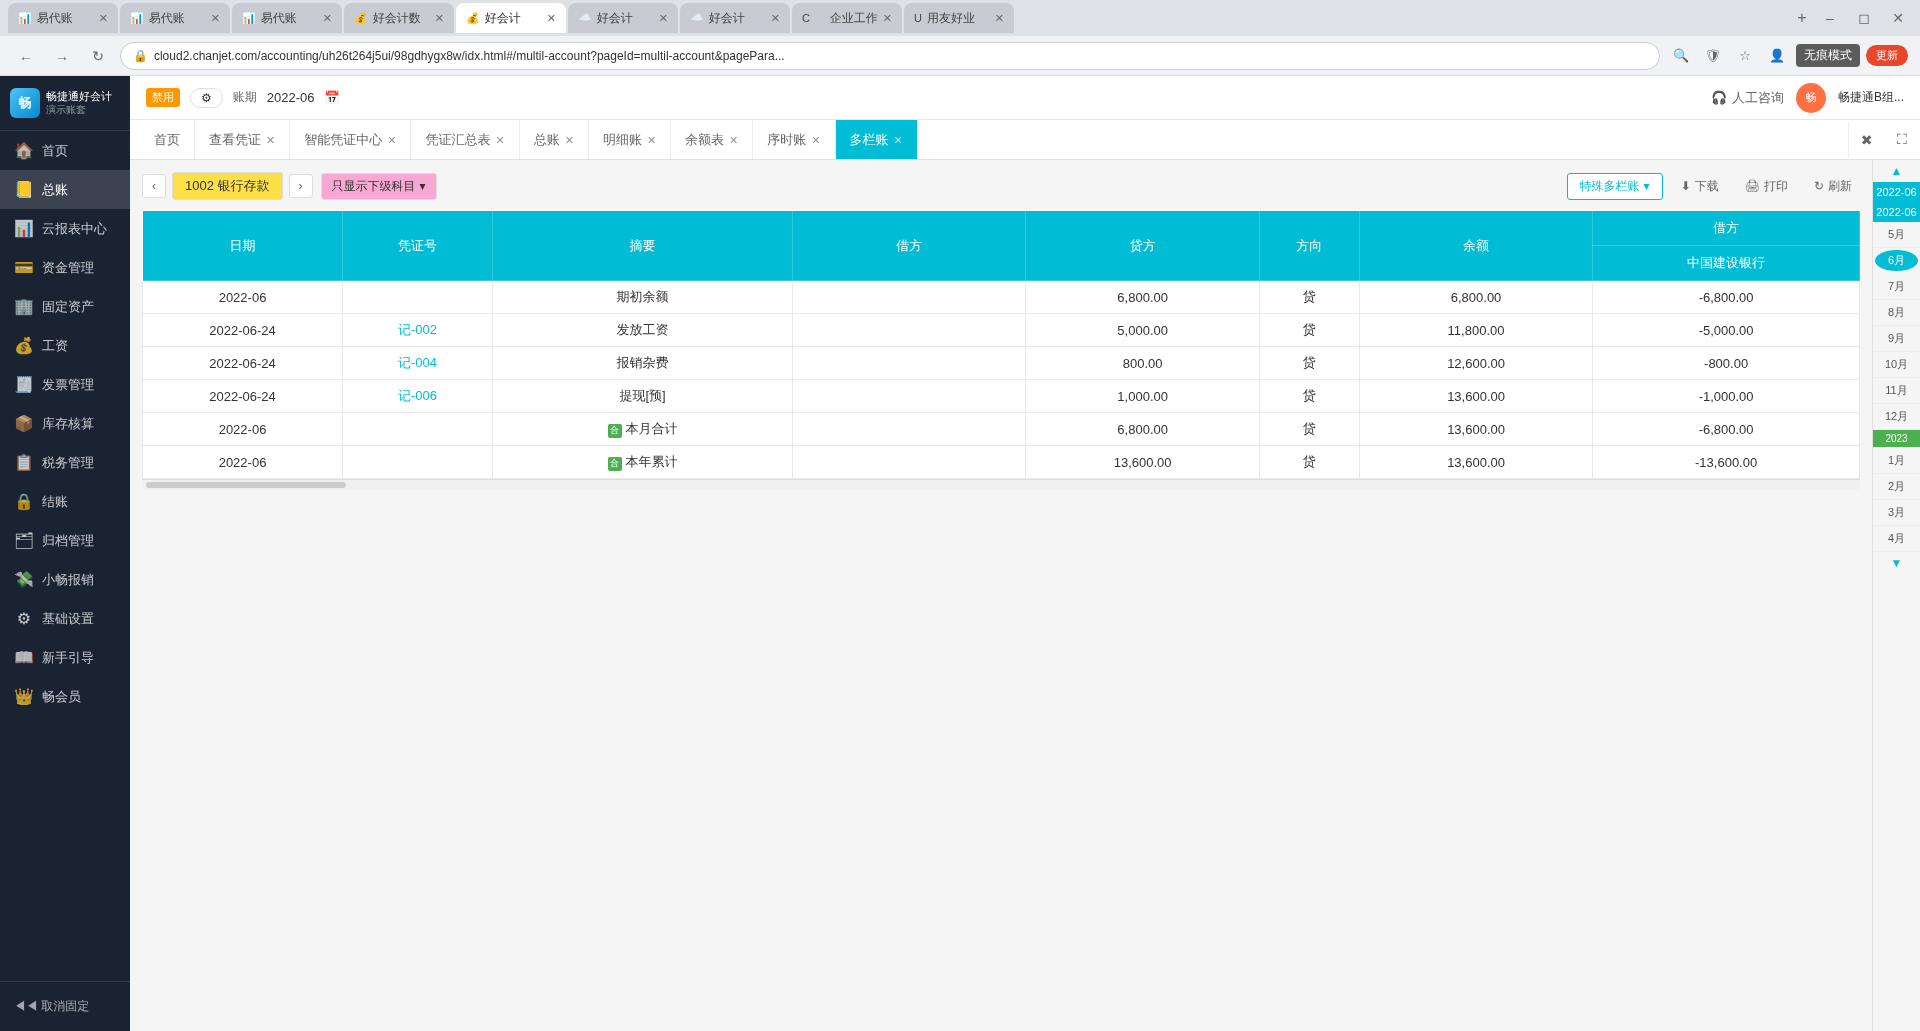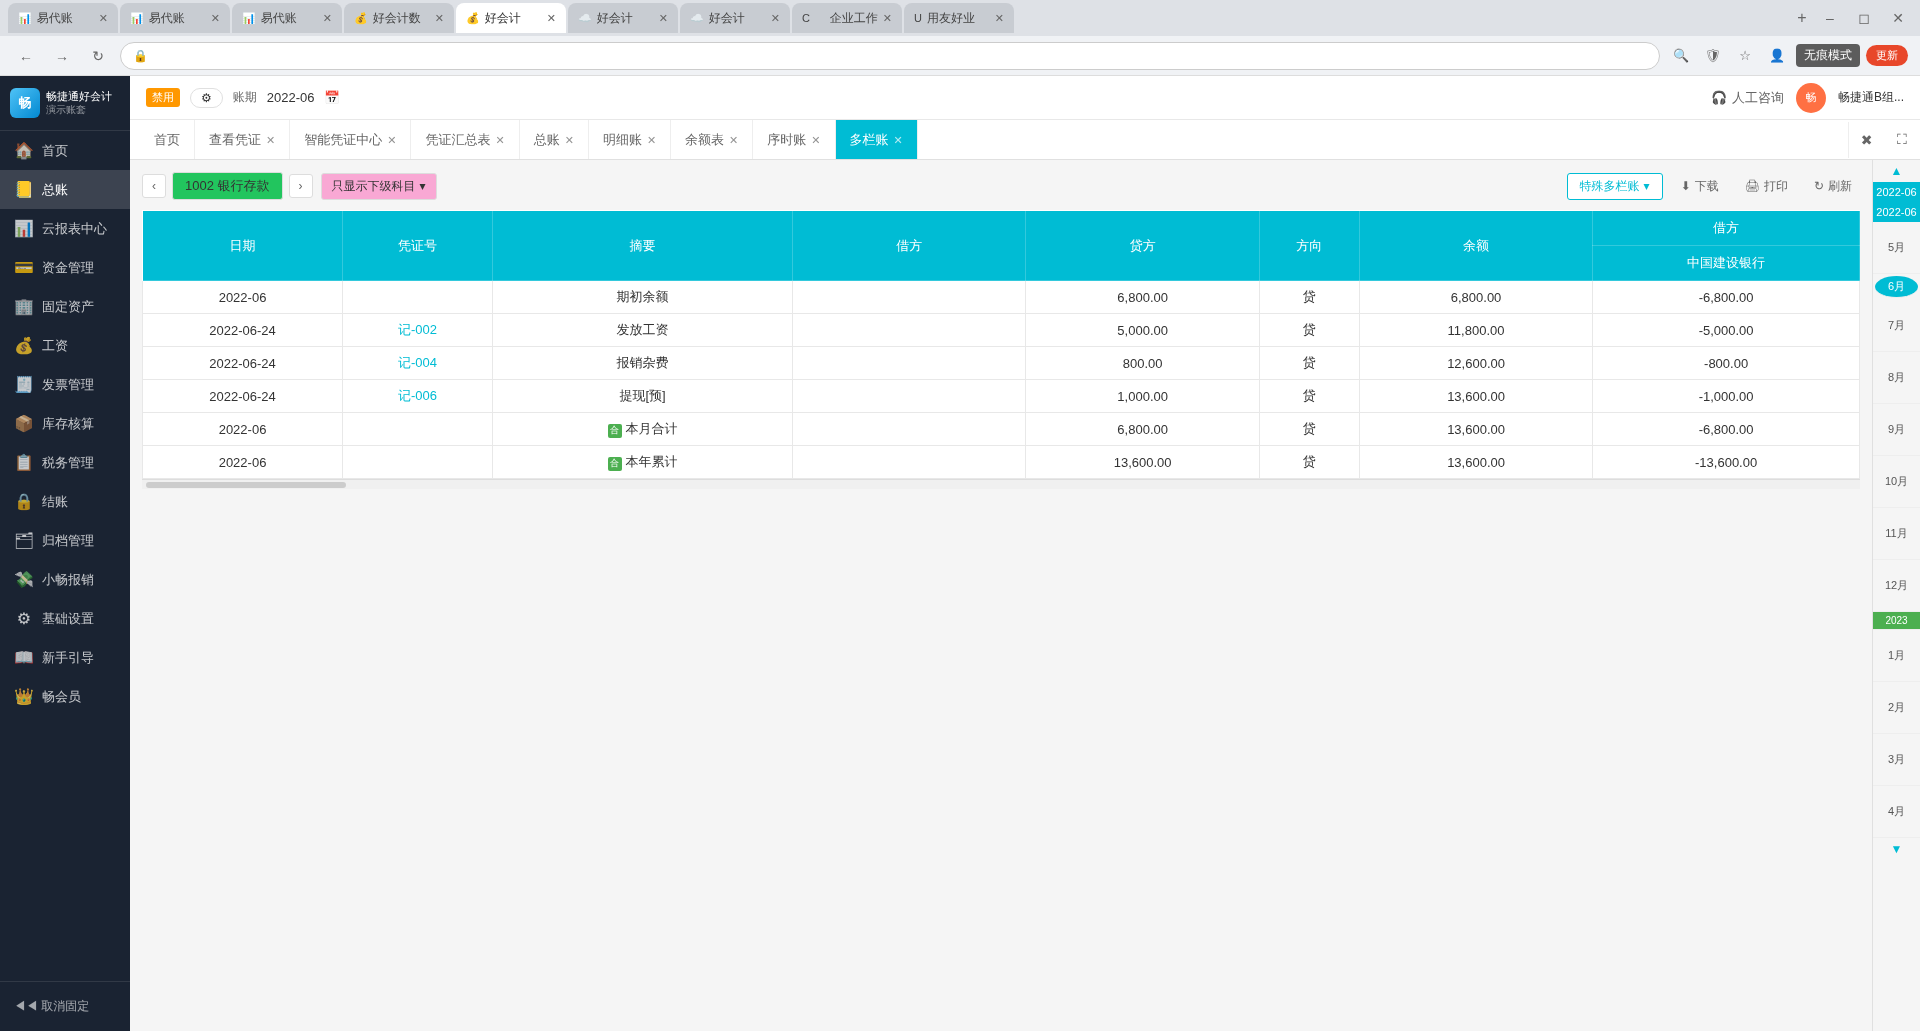--- a/index.html
+++ b/index.html
@@ -66,40 +66,40 @@
     
     .content-area { flex: 1; display: flex; overflow: hidden; position: relative; }
 
     
     .ledger-content { flex: 1; padding: 12px; overflow: auto; }
 
     
     .ledger-toolbar { display: flex; align-items: center; gap: 8px; margin-bottom: 10px; }
     .account-nav { display: flex; align-items: center; gap: 6px; }
     .nav-arrow { width: 24px; height: 24px; border: 1px solid #ddd; border-radius: 3px; display: flex; align-items: center; justify-content: center; color: #666; cursor: pointer; background: #fff; font-size: 12px; }
-    .account-code { background: #22c55e; border: 1px solid #ddd; border-radius: 3px; padding: 4px 12px; font-size: 13px; color: #333; cursor: pointer; }
+    .account-code { background: #fde047; border: 1px solid #ddd; border-radius: 3px; padding: 4px 12px; font-size: 13px; color: #333; cursor: pointer; }
     .filter-dropdown { background: #f9a8d4; border: 1px solid #ddd; border-radius: 3px; padding: 4px 10px; font-size: 12px; color: #333; cursor: pointer; display: flex; align-items: center; gap: 4px; }
     .toolbar-right { margin-left: auto; display: flex; align-items: center; gap: 10px; }
     .multi-col-btn { border: 1px solid #00bcd4; color: #00bcd4; background: #fff; border-radius: 3px; padding: 4px 12px; font-size: 12px; cursor: pointer; display: flex; align-items: center; gap: 4px; }
     .action-btn { color: #666; font-size: 12px; cursor: pointer; display: flex; align-items: center; gap: 4px; padding: 4px 8px; }
 
     
     .ledger-table { width: 100%; border-collapse: collapse; background: #fff; border: 1px solid #e0e0e0; }
     .ledger-table thead tr { background: #00bcd4; color: #fff; }
     .ledger-table thead th { padding: 8px 10px; font-size: 13px; font-weight: normal; text-align: center; border: 1px solid rgba(255,255,255,0.2); }
     .ledger-table tbody td { padding: 7px 10px; font-size: 13px; color: #333; border: 1px solid #e8e8e8; text-align: center; }
     .td-link { color: #00bcd4; cursor: pointer; text-decoration: none; }
     .td-right { text-align: right; }
     .td-left { text-align: left; }
     .total-dot { display: inline-flex; width: 14px; height: 14px; background: #4caf50; border-radius: 2px; color: #fff; font-size: 9px; align-items: center; justify-content: center; margin-right: 4px; }
 
     
     .calendar-sidebar { width: 48px; background: #f5f5f5; border-left: 1px solid #e0e0e0; display: flex; flex-direction: column; overflow: hidden; }
     .cal-header { background: #00bcd4; color: #fff; font-size: 11px; text-align: center; padding: 4px 2px; }
-    .cal-item { font-size: 11px; text-align: center; padding: 18px 2px; color: #555; cursor: pointer; border-bottom: 1px solid #eee; }
+    .cal-item { font-size: 11px; text-align: center; padding: 5px 2px; color: #555; cursor: pointer; border-bottom: 1px solid #eee; }
     .cal-item.active { background: #00bcd4; color: #fff; border-radius: 50%; margin: 2px; padding: 3px 0; }
     .cal-item.year { background: #4caf50; color: #fff; font-size: 10px; padding: 3px 2px; }
     .cal-scroll-btn { text-align: center; padding: 4px; color: #00bcd4; cursor: pointer; font-size: 12px; }
 
     
     .h-scrollbar { height: 10px; background: #f0f0f0; border-top: 1px solid #ddd; display: flex; align-items: center; }
     .h-scrollbar-thumb { height: 6px; background: #ccc; border-radius: 3px; margin: 0 4px; width: 200px; cursor: pointer; }
   </style>
 </head>
 <body>
@@ -160,20 +160,21 @@
     <div class="browser-btn">✕</div>
   </div>
 </div>
 
 <div class="address-bar">
   <div class="nav-btn">←</div>
   <div class="nav-btn">→</div>
   <div class="nav-btn">↻</div>
   <div class="url-bar">
     <span style="color:#888; font-size:12px;">🔒</span>
+    <span class="url-text">cloud2.chanjet.com/accounting/uh26t264j5ui/98gdhygx8w/idx.html#/multil-account?pageId=multil-account&amp;pagePara...</span>
   </div>
   <div class="address-actions">
     <div class="addr-btn">🔍</div>
     <div class="addr-btn">🛡</div>
     <div class="addr-btn">☆</div>
     <div class="addr-btn">👤</div>
     <div class="incognito-btn">无痕模式</div>
     <div class="update-btn">更新</div>
   </div>
 </div>

